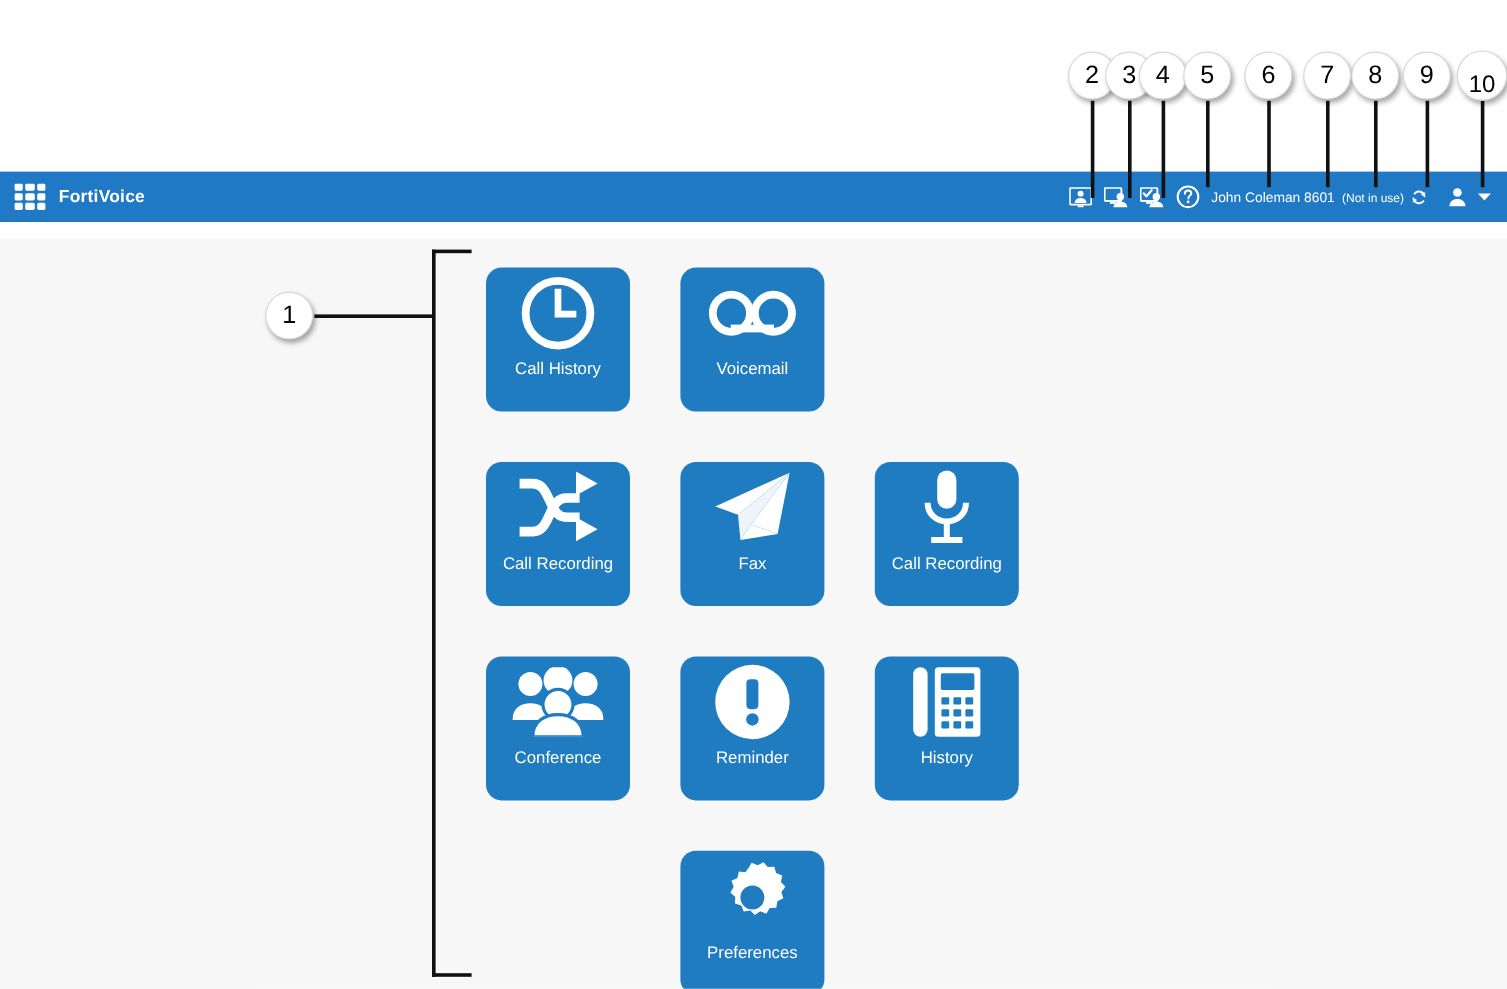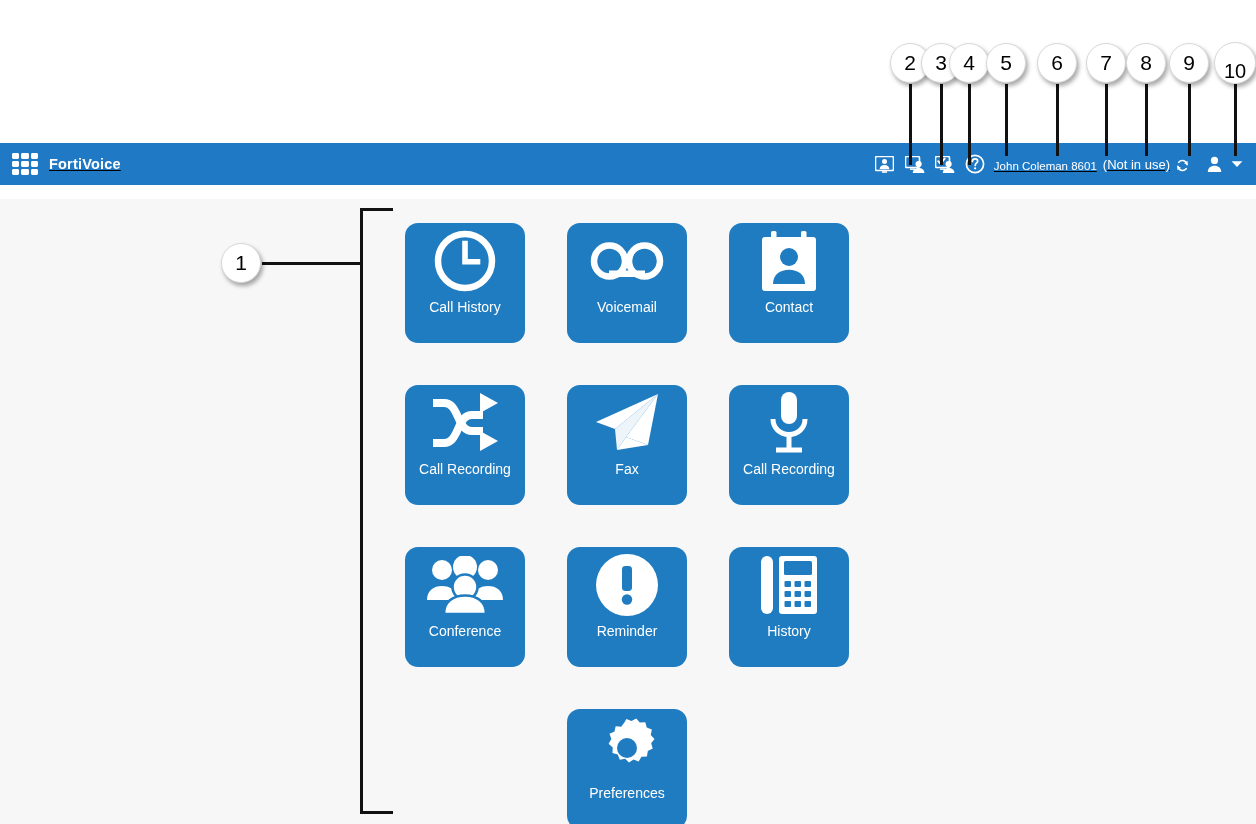--- a/index.html
+++ b/index.html
@@ -14,39 +14,39 @@
   #root { position: relative; width: 1256px; height: 824px; background: #ffffff; }
 
   
   .annot-strip { position: absolute; left: 0; top: 0; width: 1256px; height: 143px; background: #ffffff; }
 
   
   .header {
     position: absolute; left: 0; top: 143px;
     width: 1256px; height: 42px;
     background: #2079c4;
-    display: flex; align-items: center; text-decoration: underline;
+    display: flex; align-items: center;
   }
   .brand { display: flex; align-items: center; padding-left: 12px; }
   .brand-logo { width: 26px; height: 22px; display: block; }
   .brand-name {
     color: #ffffff; font-size: 14.5px; font-weight: bold;
     letter-spacing: .2px; margin-left: 11px;
   }
   .header-spacer { flex: 1 1 auto; }
   .header-right { display: flex; align-items: center; padding-right: 9px; gap: 0px; }
   .hicon {
     width: 30px; height: 42px; display: flex; align-items: center; justify-content: center;
   }
   .hicon svg { display: block; }
   .user-text {
     color: #ffffff; font-size: 11.5px; white-space: nowrap;
     margin-left: 4px; display: flex; align-items: flex-end; gap: 6px;
   }
-  .notinuse { font-size: 13px; }
+  .notinuse { font-size: 10px; }
   .refresh-ic { width: 13px; height: 13px; display: block; }
   .avatar-wrap { width: 26px; height: 42px; display: flex; align-items: center; justify-content: center; margin-left: 12px; }
   .caret-wrap { width: 20px; height: 42px; display: flex; align-items: center; justify-content: center; }
 
   
   .content {
     position: absolute; left: 0; top: 199px;
     width: 1256px; height: 639px;
     background: #f7f7f7;
   }
@@ -202,32 +202,20 @@
           <div class="tile-ico">
             <svg width="76" height="52" viewBox="0 0 76 52">
               <circle cx="20.5" cy="26" r="15.5" fill="none" stroke="#fff" stroke-width="6.5"></circle>
               <circle cx="55.5" cy="26" r="15.5" fill="none" stroke="#fff" stroke-width="6.5"></circle>
               <rect x="20" y="35.5" width="36" height="6.5" fill="#fff"></rect>
             </svg>
           </div>
           <div class="tile-label">Voicemail</div>
         </div>
 
-        <div class="tile">
-          <div class="tile-ico">
-            <svg width="58" height="64" viewBox="0 0 58 64">
-              <rect x="11" y="2" width="5.5" height="10" rx="1.6" fill="#fff"></rect>
-              <rect x="41" y="2" width="5.5" height="10" rx="1.6" fill="#fff"></rect>
-              <rect x="2" y="8" width="54" height="54" rx="3" fill="#fff"></rect>
-              <circle cx="29" cy="28" r="9" fill="#1f7cc0"></circle>
-              <path d="M13 55c0-9.4 7.2-14.2 16-14.2S45 45.6 45 55z" fill="#1f7cc0"></path>
-            </svg>
-          </div>
-          <div class="tile-label">Contact</div>
-        </div>
 
       </div>
 
       <div class="tile-row">
 
         <div class="tile">
           <div class="tile-ico">
             <svg width="70" height="60" viewBox="0 0 70 60">
               <path d="M3 10h11c7 0 10 5 14 14s7 14 14 14h11" fill="none" stroke="#fff" stroke-width="8" stroke-linecap="butt"></path>
               <path d="M3 50h11c7 0 10-5 14-14s7-14 14-14h11" fill="none" stroke="#fff" stroke-width="8" stroke-linecap="butt"></path>

